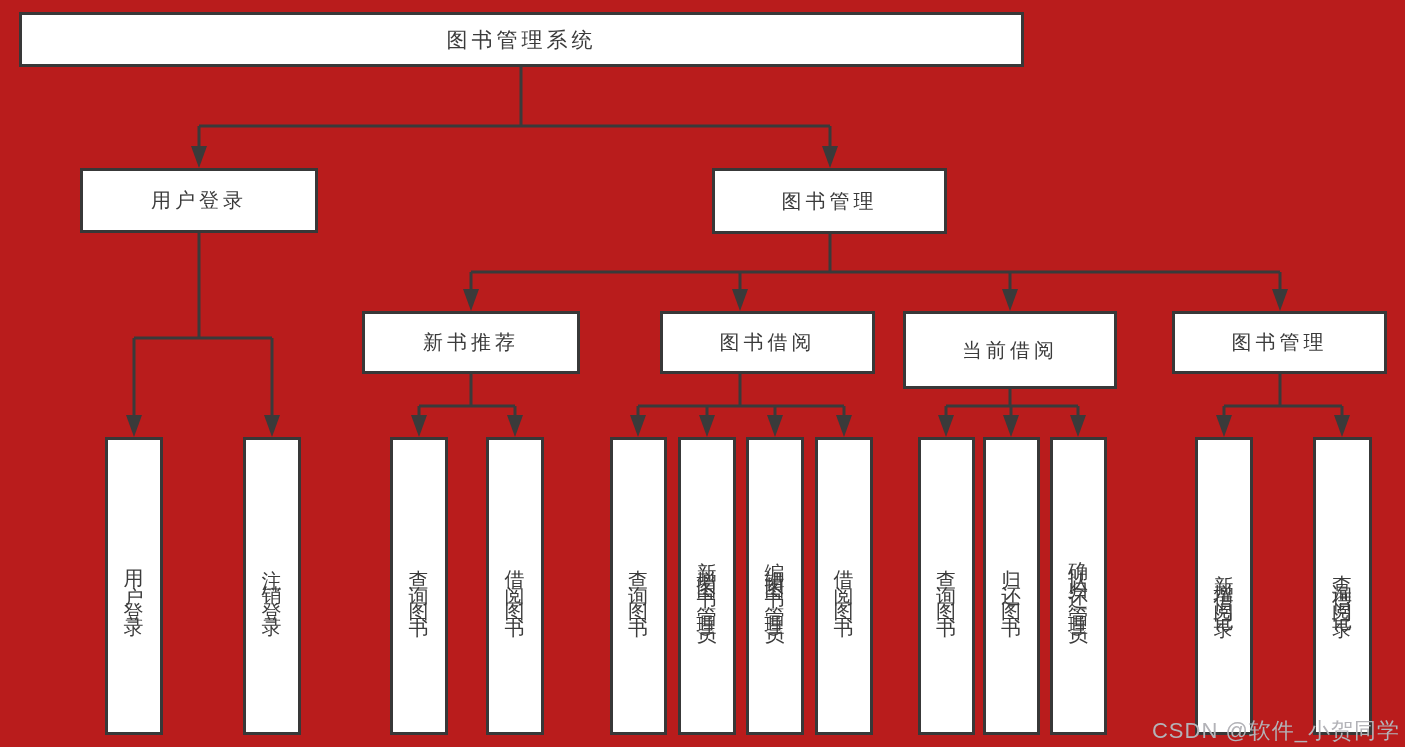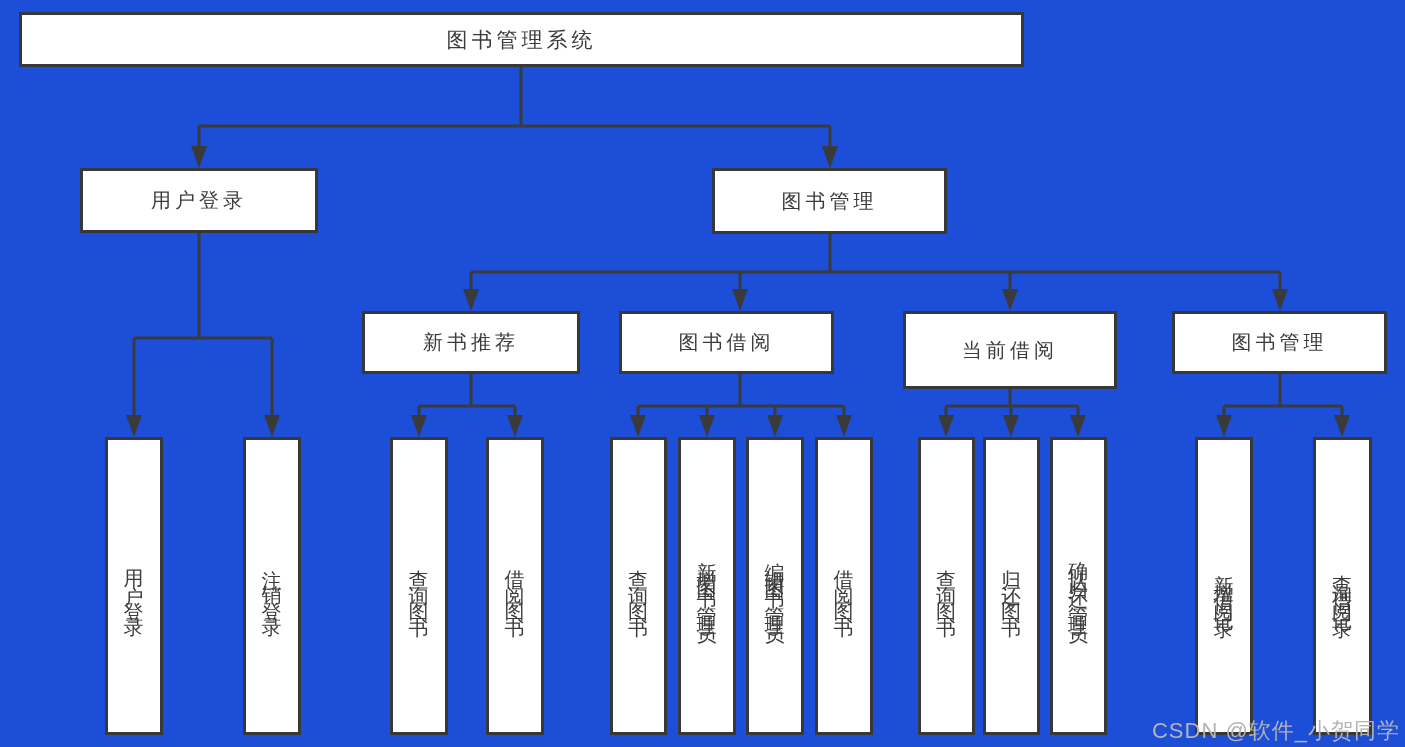--- a/index.html
+++ b/index.html
@@ -5,21 +5,21 @@
   html, body {
     margin: 0;
     padding: 0;
     background: #ffffff;
     font-family: "Liberation Sans", "DejaVu Sans", sans-serif;
   }
   .stage {
     position: relative;
     width: 1405px;
     height: 747px;
-    background: #1d4ed8;
+    background: #b91c1c;
     overflow: hidden;
   }
   .wires {
     position: absolute;
     left: 0;
     top: 0;
     z-index: 1;
   }
   .box {
     position: absolute;
@@ -47,21 +47,21 @@
   }
   .v-label.short { letter-spacing: 16px; }
   .v-label.long  { letter-spacing: 9px; }
 
   
   .b-root    { left: 19px;  top: 12px;  width: 1005px; height: 55px; border-width: 3px; }
   .b-login   { left: 80px;  top: 168px; width: 238px;  height: 65px; }
   .b-mgmt    { left: 712px; top: 168px; width: 235px;  height: 66px; }
 
   .b-new     { left: 362px;  top: 311px; width: 218px; height: 63px; }
-  .b-borrow  { left: 619px;  top: 311px; width: 215px; height: 63px; }
+  .b-borrow  { left: 660px;  top: 311px; width: 215px; height: 63px; }
   .b-current { left: 903px;  top: 311px; width: 214px; height: 78px; }
   .b-records { left: 1172px; top: 311px; width: 215px; height: 63px; }
 
   .leaf { top: 437px; height: 298px; }
   .l-a1 { left: 105px;  width: 58px; }
   .l-a2 { left: 243px;  width: 58px; }
   .l-b1 { left: 390px;  width: 58px; }
   .l-b2 { left: 486px;  width: 58px; }
   .l-c1 { left: 610px;  width: 57px; }
   .l-c2 { left: 678px;  width: 58px; }

